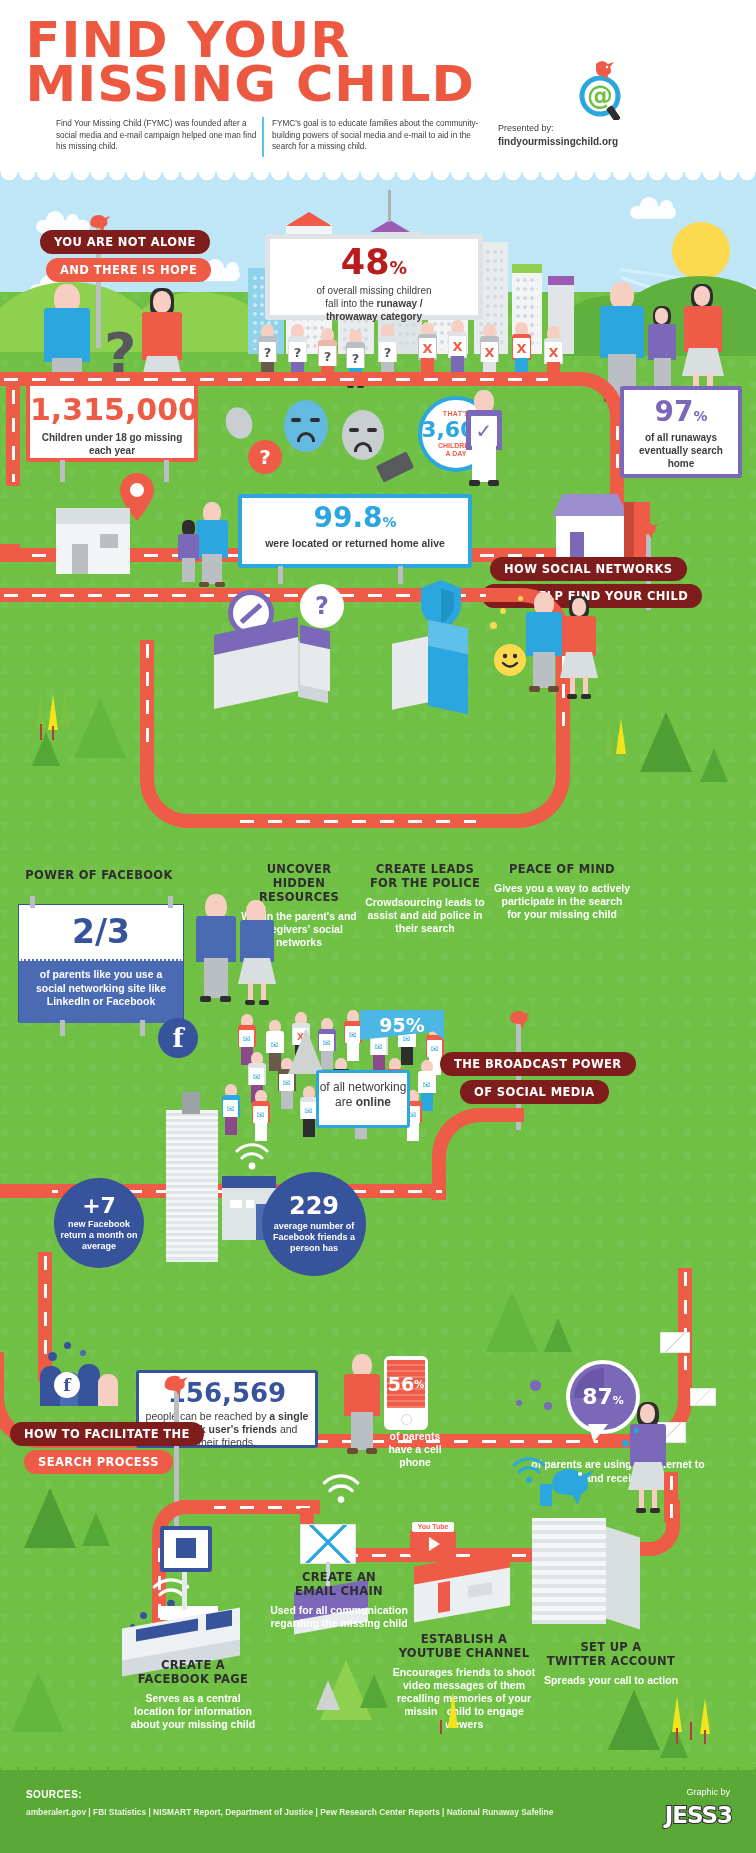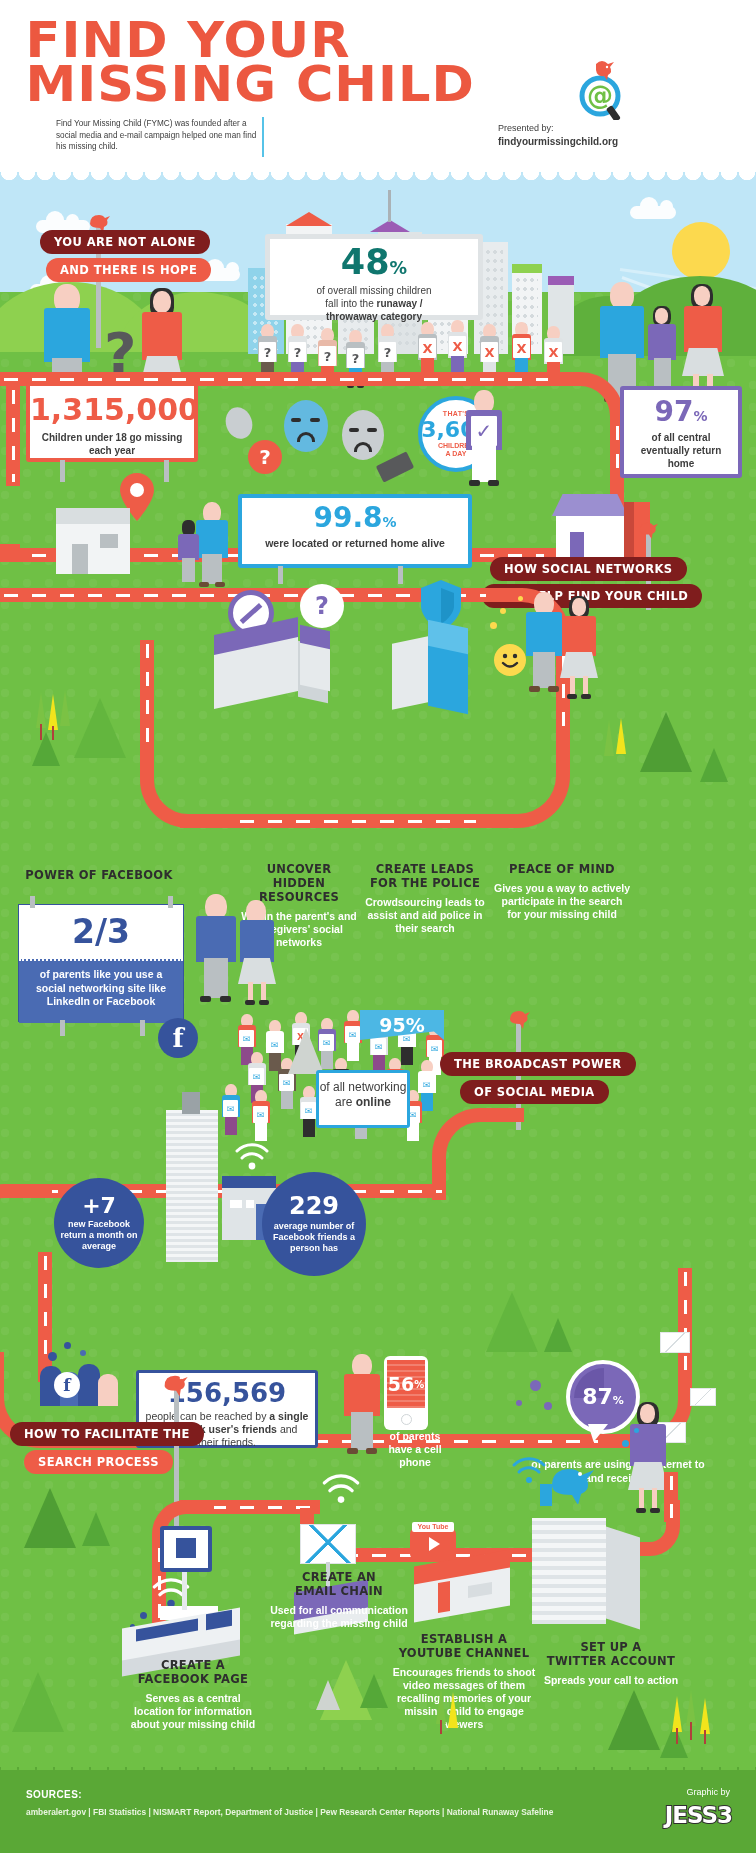--- a/index.html
+++ b/index.html
@@ -140,20 +140,21 @@
 
 <div class="page">
 
   <div class="header">
     <div class="title">
       <span>FIND YOUR</span>
       <span>MISSING CHILD</span>
     </div>
     <div class="intro-divider"></div>
     <div class="intro-col intro-a">Find Your Missing Child (FYMC) was founded after a social media and e-mail campaign helped one man find his missing child.</div>
+    <div class="intro-col intro-b">FYMC's goal is to educate families about the community-building powers of social media and e-mail to aid in the search for a missing child.</div>
     <div class="presented">
       <div>Presented by:</div>
       <div class="site">findyourmissingchild.org</div>
     </div>
     <svg class="logo-mark" viewBox="0 0 66 62">
       <circle cx="30" cy="38" r="18" fill="none" stroke="#2ba6de" stroke-width="5"></circle>
       <text x="30" y="46" font-size="26" font-weight="bold" fill="#6fc045" text-anchor="middle" font-family="DejaVu Sans, sans-serif">@</text>
       <rect x="40" y="48" width="7" height="16" rx="2" fill="#2e2e2e" transform="rotate(-35 43 56)"></rect>
       <path d="M26 6 q6 -6 12 0 l6 -2 -4 5 q3 5 -2 8 l-1 5 -3 -4 q-7 1 -8 -6z" fill="#ee5c47"></path>
       <circle cx="37" cy="9" r="1.2" fill="#fff"></circle>
@@ -209,21 +210,21 @@
     <div style="position:absolute;left:548px;top:104px;width:26px;height:9px;background:#9b5cb5;"></div>
 
     <div class="sign-post" style="left:96px; top:56px; height:120px;"></div>
     <svg style="position:absolute;left:86px;top:40px;width:26px;height:22px;" viewBox="0 0 26 22">
       <path d="M4 12 q0 -9 9 -9 q4 0 6 3 l5 -2 -3 4 q2 5 -3 7 l-1 6 -3 -5 q-9 0 -10 -4z" fill="#ee5c47"></path>
     </svg>
     <div class="pill blue" style="left:40px; top:58px;">YOU ARE NOT ALONE</div>
     <div class="pill red" style="left:46px; top:86px;">AND THERE IS HOPE</div>
 
     <div class="card b-grey" style="left:265px; top:62px; width:218px; height:86px; border-width:5px; border-color:#dfe3e5;">
-      <div class="bignum" style="font-size:35px; color:#0f766e; margin-top:6px;">
+      <div class="bignum" style="font-size:35px; color:#b91c1c; margin-top:6px;">
         <span>48</span><span class="pct">%</span>
       </div>
       <div class="sub" style="margin-top:4px; font-weight:normal; font-size:10px;">
         <span>of overall missing children</span><br>
         <span>fall into the </span><b>runaway /</b><br>
         <b>throwaway category</b>
       </div>
     </div>
 
     <div>
@@ -406,21 +407,21 @@
       <div class="legs" style="left:6px;top:56px;width:24px;height:36px;background:#fff;"></div>
       <div class="shoe" style="left:3px;top:90px;width:11px;height:6px;"></div>
       <div class="shoe" style="left:22px;top:90px;width:11px;height:6px;"></div>
       <div class="signcard" style="left:5px;top:26px;width:26px;height:30px;color:#7b68b8;font-size:20px;">✓</div>
     </div>
 
     <div class="card b-purple" style="left:620px; top:214px; width:122px; height:92px;">
       <div class="bignum" style="font-size:28px; color:#7b68b8; margin-top:8px;">
         <span>97</span><span class="pct">%</span>
       </div>
-      <div class="sub" style="margin-top:5px; font-size:10px; padding:0 6px;">of all central eventually return home</div>
+      <div class="sub" style="margin-top:5px; font-size:10px; padding:0 6px;">of all runaways eventually search home</div>
     </div>
 
     <svg style="position:absolute;left:118px;top:300px;width:38px;height:50px;" viewBox="0 0 38 50">
       <path d="M19 1 C9 1 2 9 2 18 C2 30 19 49 19 49 C19 49 36 30 36 18 C36 9 29 1 19 1z" fill="#ee5c47"></path>
       <circle cx="19" cy="18" r="7" fill="#fff"></circle>
     </svg>
 
     <div style="position:absolute;left:56px;top:350px;width:74px;height:52px;background:#f2f4f5;"></div>
     <div style="position:absolute;left:56px;top:336px;width:74px;height:16px;background:#d9dee0;"></div>
     <div style="position:absolute;left:72px;top:372px;width:16px;height:30px;background:#b9bfc2;"></div>

